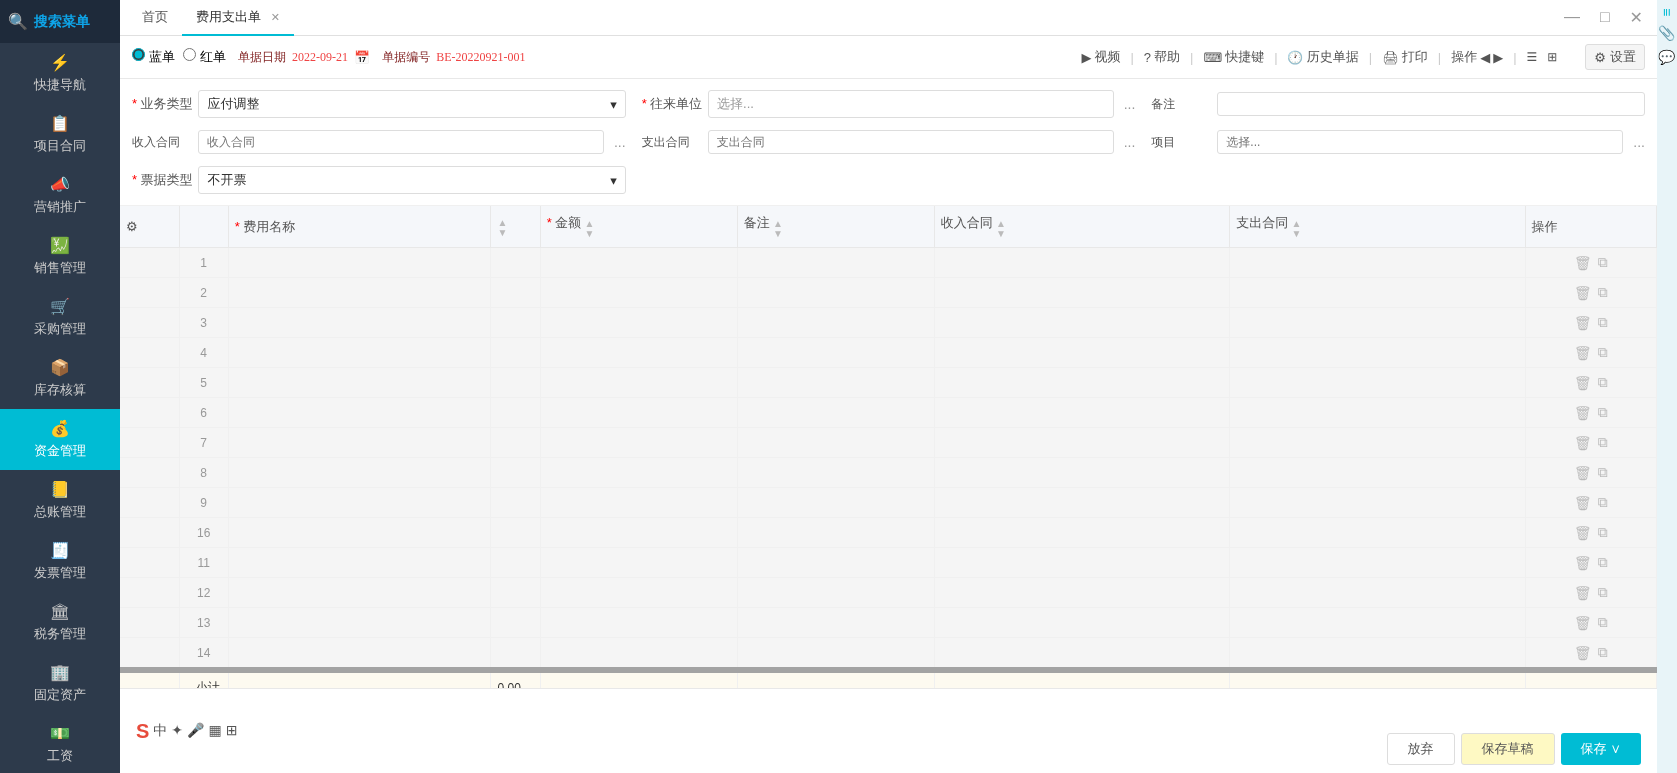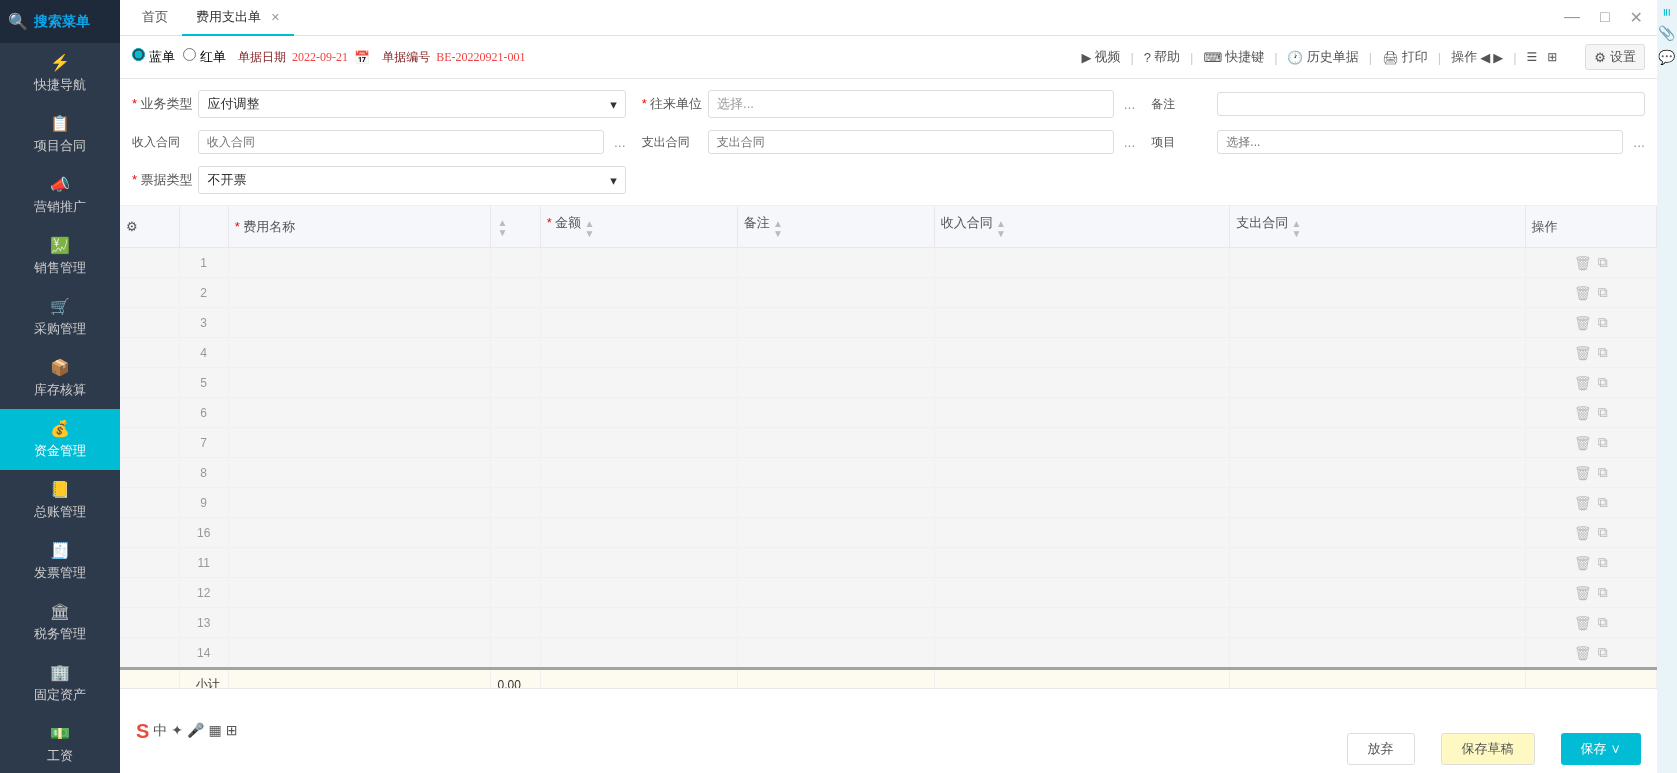--- a/index.html
+++ b/index.html
@@ -50,27 +50,27 @@
     .table-wrapper { flex: 1; overflow: auto; }
     table { width: 100%; border-collapse: collapse; table-layout: fixed; }
     thead tr { background: #f5f7fa; }
     thead th { padding: 8px 6px; text-align: left; font-size: 12px; color: #555; border-bottom: 1px solid #e8e8e8; border-right: 1px solid #e8e8e8; font-weight: normal; white-space: nowrap; }
     thead th .required-star { color: red; }
     tbody tr { border-bottom: 1px solid #f0f0f0; }
     tbody td { padding: 6px 6px; font-size: 12px; color: #333; border-right: 1px solid #f0f0f0; height: 30px; }
     .row-num { color: #999; text-align: center; width: 30px; }
     .action-cell { display: flex; gap: 6px; align-items: center; justify-content: center; }
     .action-icon { cursor: pointer; color: #bbb; font-size: 14px; }
-    .subtotal-row td { background: #fdfaf0; font-size: 12px; color: #333; border-top: 3px solid #a3a3a3; }
+    .subtotal-row td { background: #fdfaf0; font-size: 12px; color: #333; border-top: 6px solid #a3a3a3; }
     .subtotal-label { color: #666; text-align: right; padding-right: 8px; }
     .subtotal-value { color: #333; font-weight: 500; }
 
     
     .bottom-bar { background: #fff; border-top: 1px solid #e8e8e8; padding: 8px 16px; display: flex; align-items: center; justify-content: space-between; flex-shrink: 0; }
-    .bottom-actions { display: flex; gap: 26px; margin-top: 36px; }
+    .bottom-actions { display: flex; gap: 6px; margin-top: 36px; }
     .btn-discard { border: 1px solid #ddd; background: #fff; padding: 6px 20px; border-radius: 3px; cursor: pointer; color: #555; font-size: 13px; }
     .btn-save-draft { border: 1px solid #ddd; background: #fef9c3; padding: 6px 20px; border-radius: 3px; cursor: pointer; color: #555; font-size: 13px; }
     .btn-save { background: #00bcd4; color: #fff; padding: 6px 20px; border-radius: 3px; cursor: pointer; border: none; font-size: 13px; display: flex; align-items: center; gap: 4px; }
 
     
     .right-panel { width: 20px; background: #e8f4f8; display: flex; flex-direction: column; align-items: center; padding: 8px 0; gap: 8px; flex-shrink: 0; }
     .right-panel-icon { cursor: pointer; color: #00bcd4; font-size: 14px; writing-mode: vertical-rl; }
 
     
     ::-webkit-scrollbar { width: 6px; height: 6px; }

